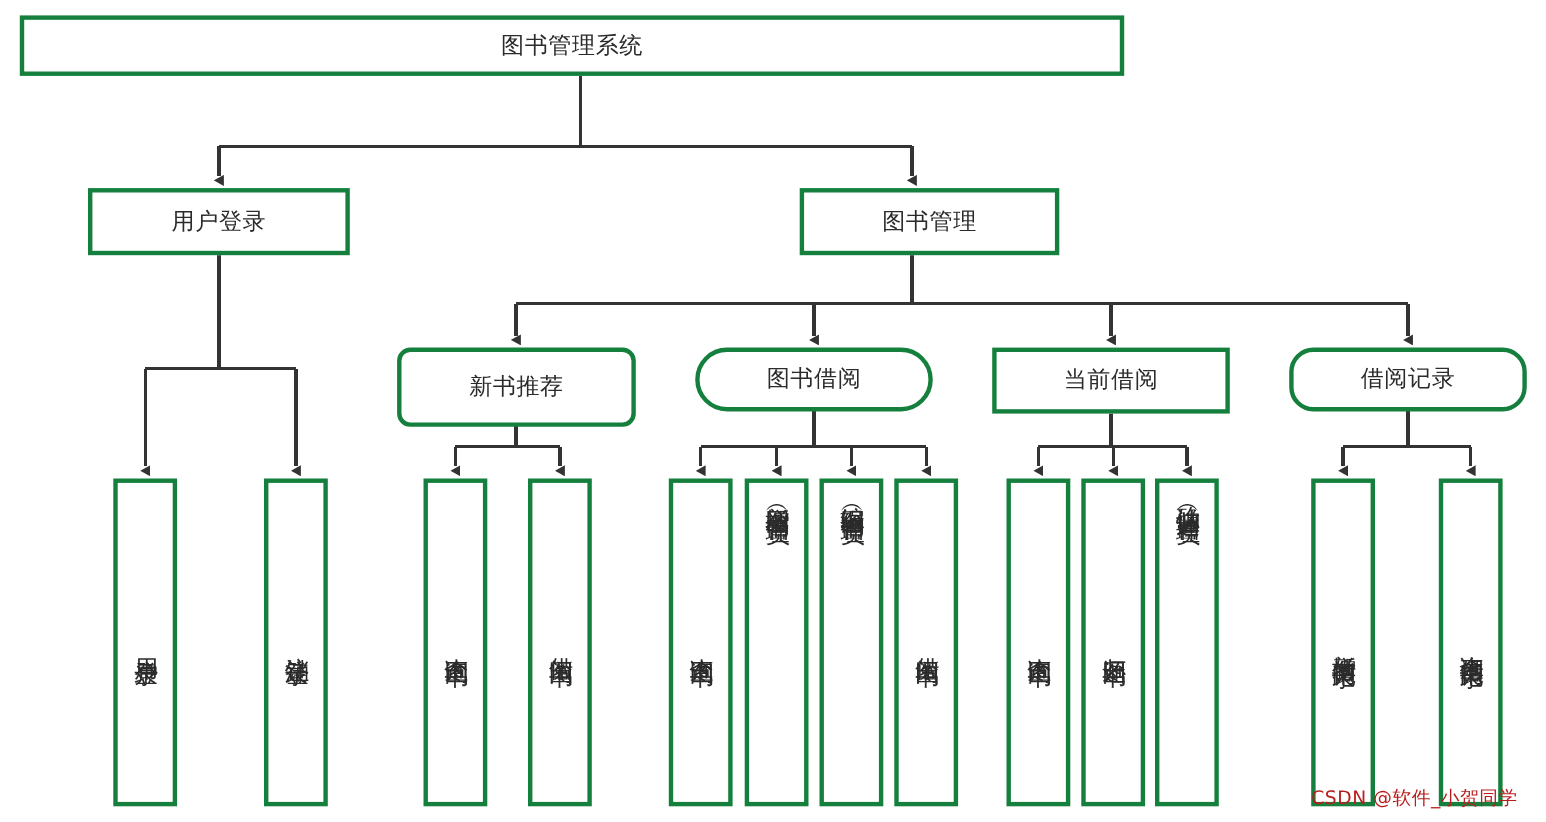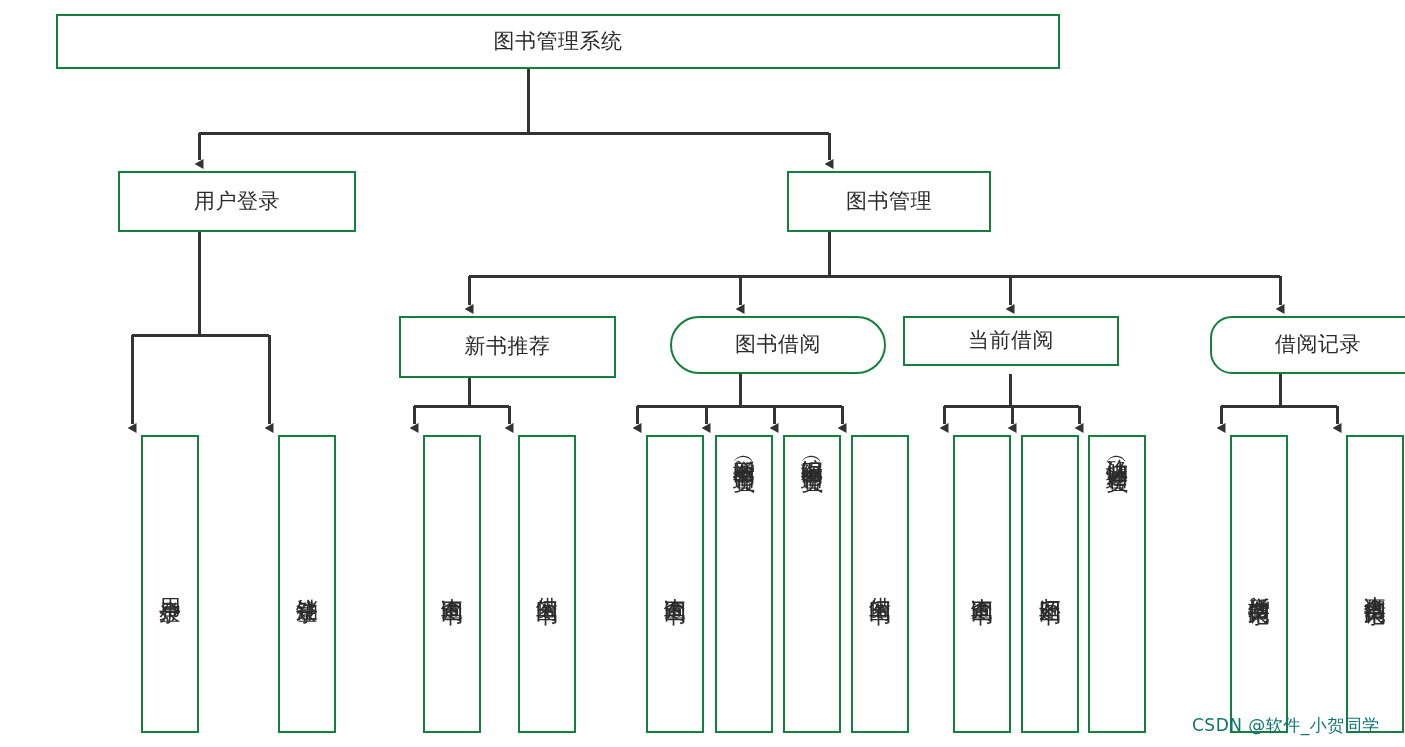--- a/index.html
+++ b/index.html
@@ -21,26 +21,25 @@
     position: absolute;
     left: 0;
     top: 0;
     width: 1405px;
     height: 747px;
   }
   .node {
     position: absolute;
     box-sizing: border-box;
     background: #ffffff;
-    border: 2px solid #15803d;
+    border: 4px solid #15803d;
     display: flex;
     align-items: center;
     justify-content: center;
     color: #2b2b2b;
-    margin-left: 38px;
   }
   .node-label {
     display: block;
     text-align: center;
     line-height: 1.12;
     letter-spacing: 0.5px;
     color: #2b2b2b;
   }
   .h-node .node-label {
     font-size: 21px;
@@ -58,21 +57,21 @@
     line-height: 1;
     white-space: nowrap;
   }
   .v-node.centered {
     align-items: center;
     padding-top: 0;
   }
   .watermark {
     position: absolute;
     font-size: 17px;
-    color: #0f766e;
+    color: #b91c1c;
     white-space: nowrap;
     letter-spacing: 0.5px;
   }
 </style>
 </head>
 <body>
 
 <div id="canvas">
 
   <svg id="wires" viewBox="0 0 1405 747" xmlns="http://www.w3.org/2000/svg">
@@ -125,31 +124,31 @@
     </g>
   </svg>
 
   <div class="node h-node" style="left:18px; top:14px; width:1004px; height:55px;">
     <span class="node-label">图书管理系统</span>
   </div>
 
   <div class="node h-node" style="left:80px; top:171px; width:238px; height:61px;">
     <span class="node-label">用户登录</span>
   </div>
-  <div class="node h-node" style="left:749px; top:171px; width:204px; height:61px;align-items:center;">
+  <div class="node h-node" style="left:727px; top:171px; width:236px; height:61px;align-items:center;">
     <span class="node-label">图书管理</span>
   </div>
 
-  <div class="node h-node" style="left:361px; top:316px; width:217px; height:62px;">
+  <div class="node h-node" style="left:361px; top:316px; width:217px; height:72px;border-radius:12px;">
     <span class="node-label">新书推荐</span>
   </div>
   <div class="node h-node" style="left:632px; top:316px; width:216px; height:58px;border-radius:29px;">
     <span class="node-label">图书借阅</span>
   </div>
-  <div class="node h-node" style="left:865px; top:316px; width:216px; height:50px;">
+  <div class="node h-node" style="left:902px; top:316px; width:216px; height:60px;">
     <span class="node-label">当前借阅</span>
   </div>
   <div class="node h-node" style="left:1172px; top:316px; width:216px; height:58px;border-radius:22px;">
     <span class="node-label">借阅记录</span>
   </div>
 
   <div class="node v-node centered" style="left:103px; top:435px; width:58px; height:298px;">
     <span class="node-label">用户登录</span>
   </div>
   <div class="node v-node centered" style="left:240px; top:435px; width:58px; height:298px;">

